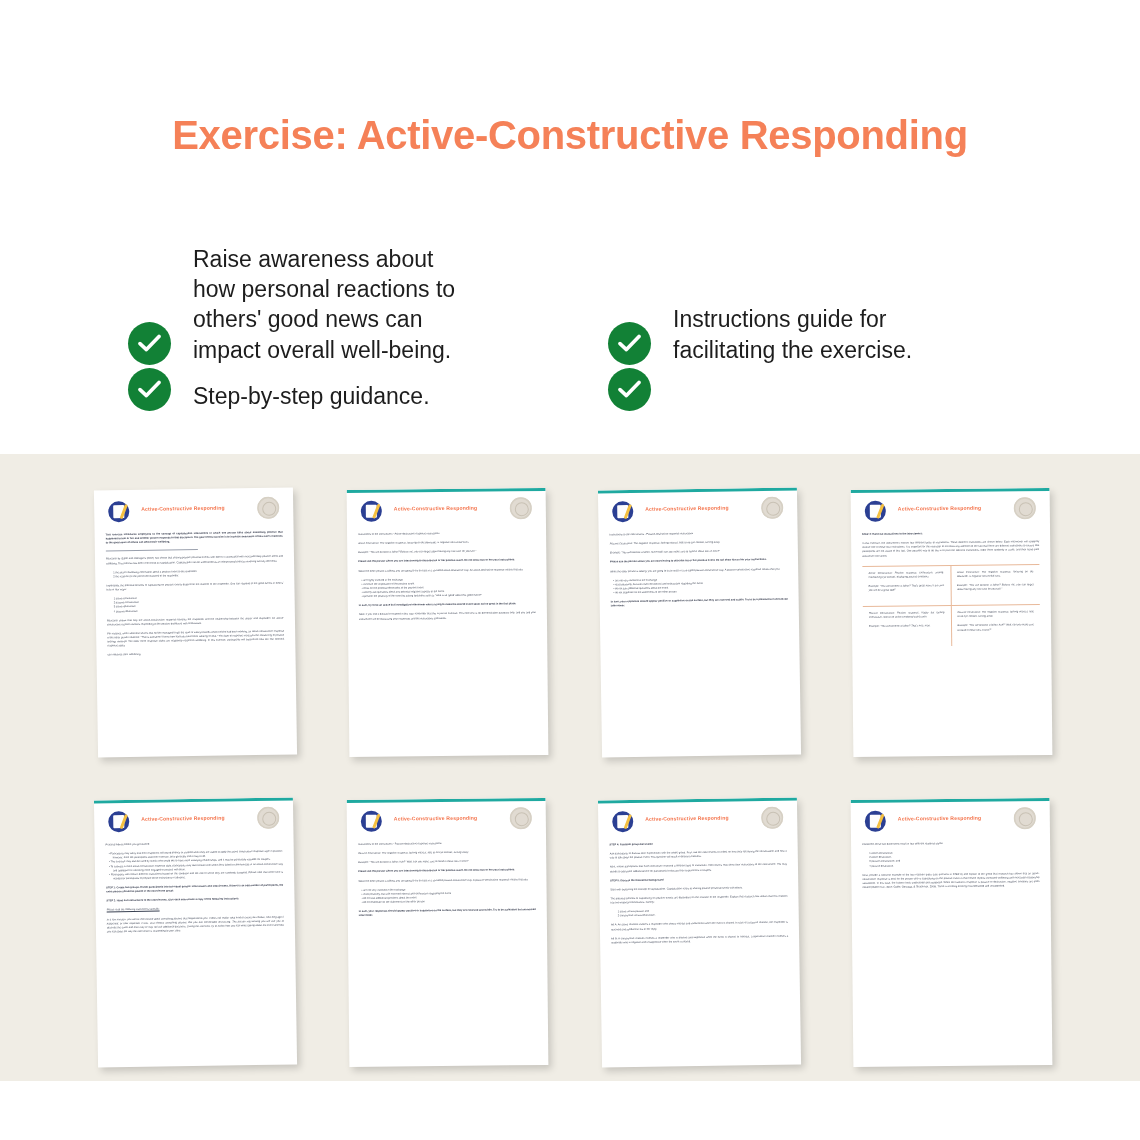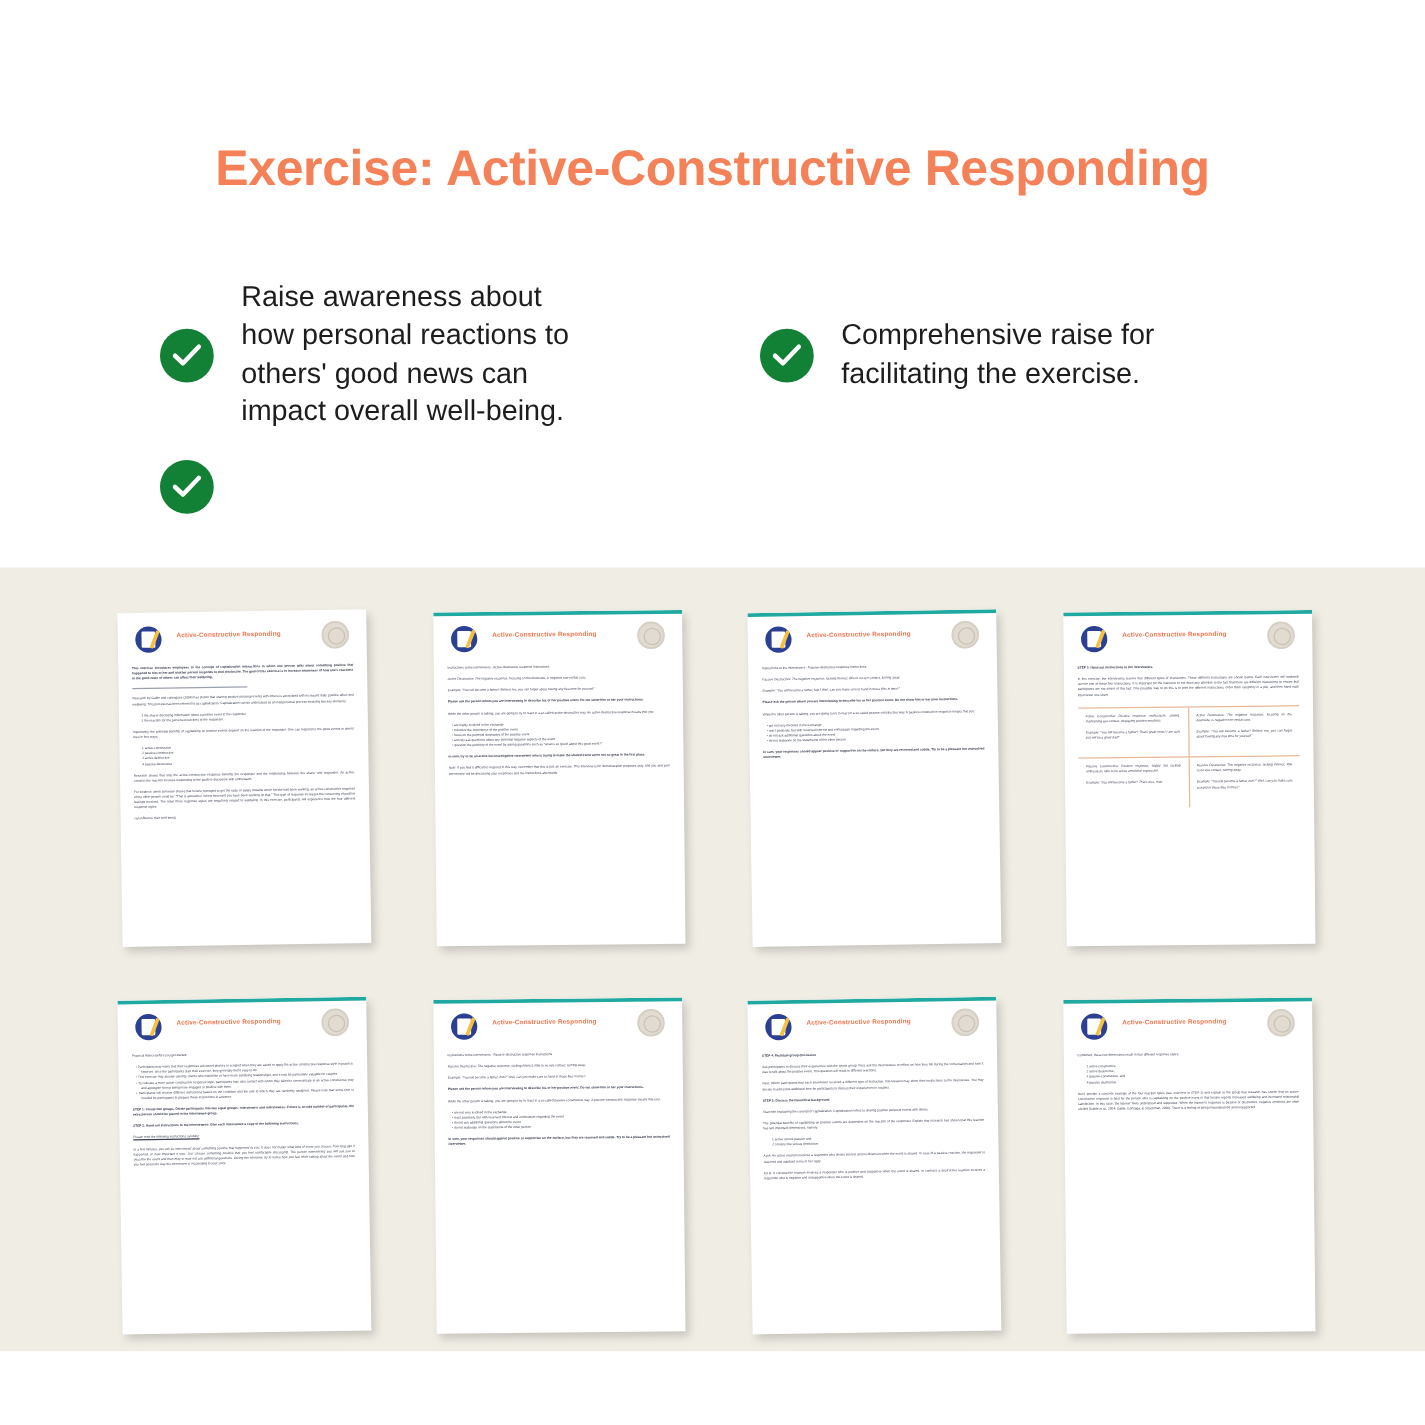--- a/index.html
+++ b/index.html
@@ -42,21 +42,21 @@
     top: 200px;
     width: 910px;
     display: grid;
     grid-template-columns: 1fr 1fr;
     grid-template-rows: 165px auto;
     column-gap: 50px;
   }
 
   .benefit {
     display: flex;
-    align-items: center;
+    align-items: flex-end;
     gap: 22px;
   }
 
   .check-circle {
     flex: 0 0 auto;
     width: 43px;
     height: 43px;
     border-radius: 50%;
     background: #128136;
     position: relative;
@@ -257,22 +257,30 @@
 how personal reactions to
 others' good news can
 impact overall well-being.</div>
       </div>
       <div class="benefit">
         <div class="check-circle">
           <svg width="23" height="19" viewBox="0 0 23 19">
             <path d="M2 9.6 L8.4 15.6 L21 2.4" stroke="#ffffff" stroke-width="3.6" fill="none" stroke-linecap="round" stroke-linejoin="round"></path>
           </svg>
         </div>
-        <div class="benefit-text">Comprehensive raise for
+        <div class="benefit-text">Instructions guide for
 facilitating the exercise.</div>
+      </div>
+      <div class="benefit">
+        <div class="check-circle">
+          <svg width="23" height="19" viewBox="0 0 23 19">
+            <path d="M2 9.6 L8.4 15.6 L21 2.4" stroke="#ffffff" stroke-width="3.6" fill="none" stroke-linecap="round" stroke-linejoin="round"></path>
+          </svg>
+        </div>
+        <div class="benefit-text">Step-by-step guidance.</div>
       </div>
       <div class="benefit">
         <div class="check-circle">
           <svg width="23" height="19" viewBox="0 0 23 19">
             <path d="M2 9.6 L8.4 15.6 L21 2.4" stroke="#ffffff" stroke-width="3.6" fill="none" stroke-linecap="round" stroke-linejoin="round"></path>
           </svg>
         </div>
       </div>
     </div>
 </section>

